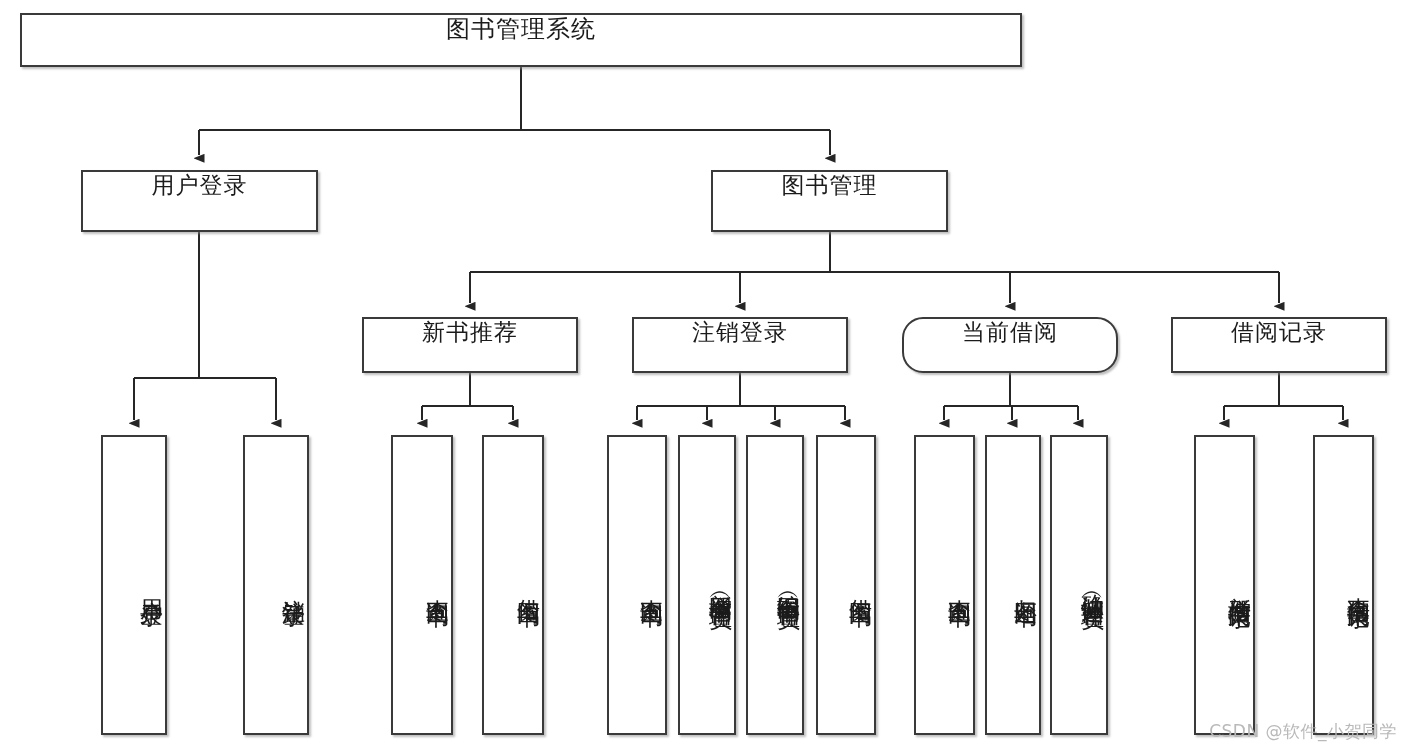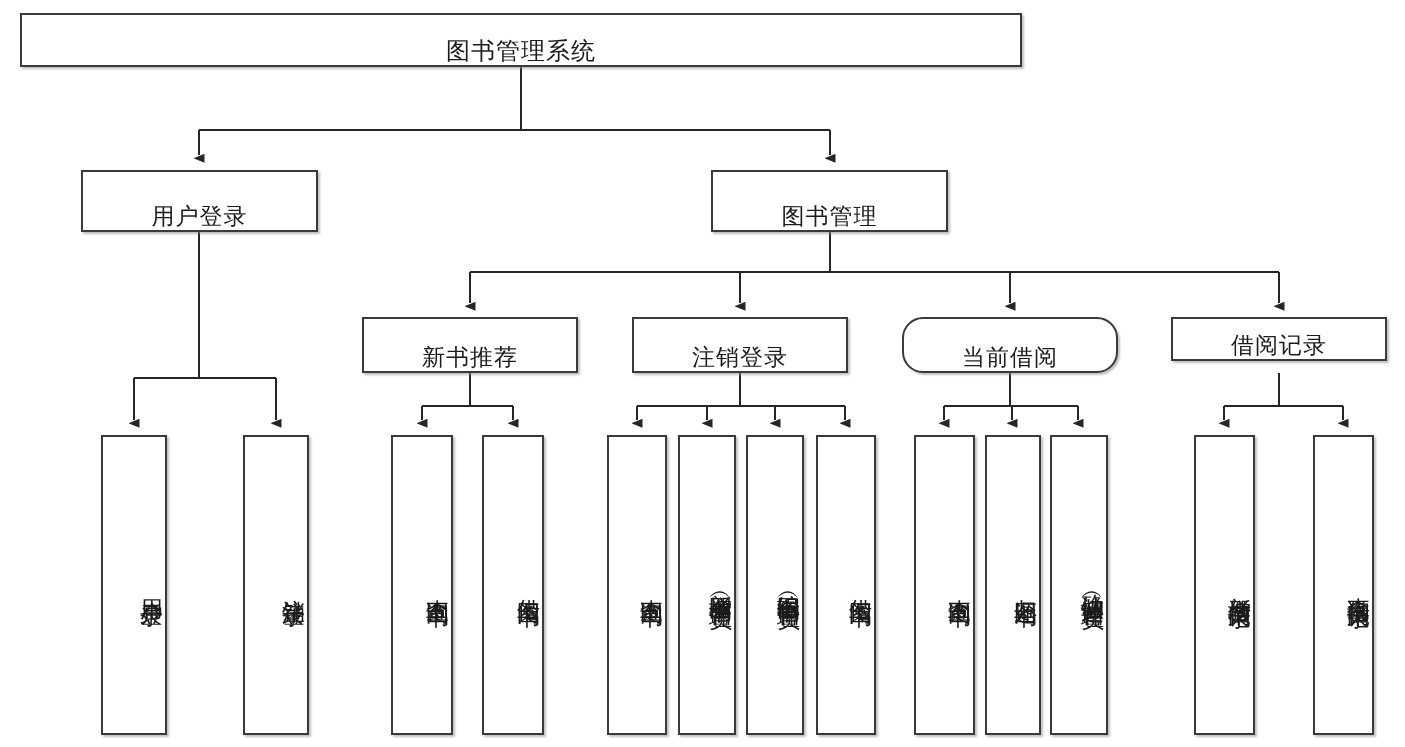--- a/index.html
+++ b/index.html
@@ -26,21 +26,21 @@
     height: 747px;
     pointer-events: none;
   }
   .node {
     position: absolute;
     box-sizing: border-box;
     background: #ffffff;
     border: 2px solid #3a3a3a;
     box-shadow: 2px 2px 2px rgba(140,140,140,0.55);
     display: flex;
-    align-items: flex-end;
+    align-items: flex-start;
     justify-content: center;
     color: #1b1b1b;
     line-height: 1.18;
     text-align: center;
   }
   .node.horizontal {
     font-size: 23px;
     letter-spacing: 1px;
     padding: 0 6px;
   }
@@ -143,21 +143,21 @@
 
   <div class="node horizontal" style="left:711px; top:170px; width:237px; height:62px;">
     <span class="node-label">图书管理</span>
   </div>
   <div class="node horizontal" style="left:632px; top:317px; width:216px; height:56px;">
     <span class="node-label">注销登录</span>
   </div>
   <div class="node horizontal" style="left:902px; top:317px; width:216px; height:56px;border-radius:21px;">
     <span class="node-label">当前借阅</span>
   </div>
-  <div class="node horizontal" style="left:1171px; top:317px; width:216px; height:44px;">
+  <div class="node horizontal" style="left:1171px; top:317px; width:216px; height:56px;">
     <span class="node-label">借阅记录</span>
   </div>
 
   <div class="node vertical" style="left:101px; top:435px; width:66px; height:300px;">
     <span class="node-label">用户登录</span>
   </div>
   <div class="node vertical" style="left:243px; top:435px; width:66px; height:300px;">
     <span class="node-label">注销登录</span>
   </div>
 
@@ -191,14 +191,15 @@
     <span class="node-label">确认归还（管理员）</span>
   </div>
 
   <div class="node vertical" style="left:1194px; top:435px; width:61px; height:300px;">
     <span class="node-label">新增借阅记录</span>
   </div>
   <div class="node vertical" style="left:1313px; top:435px; width:61px; height:300px;">
     <span class="node-label">查询借阅记录</span>
   </div>
 
+  <div id="watermark">CSDN @软件_小贺同学</div>
 
 </div>
 
 </body></html>

